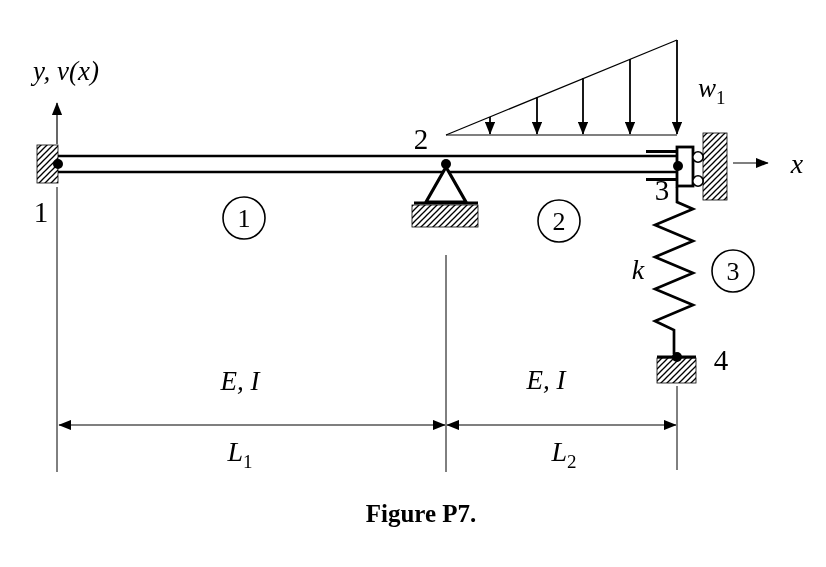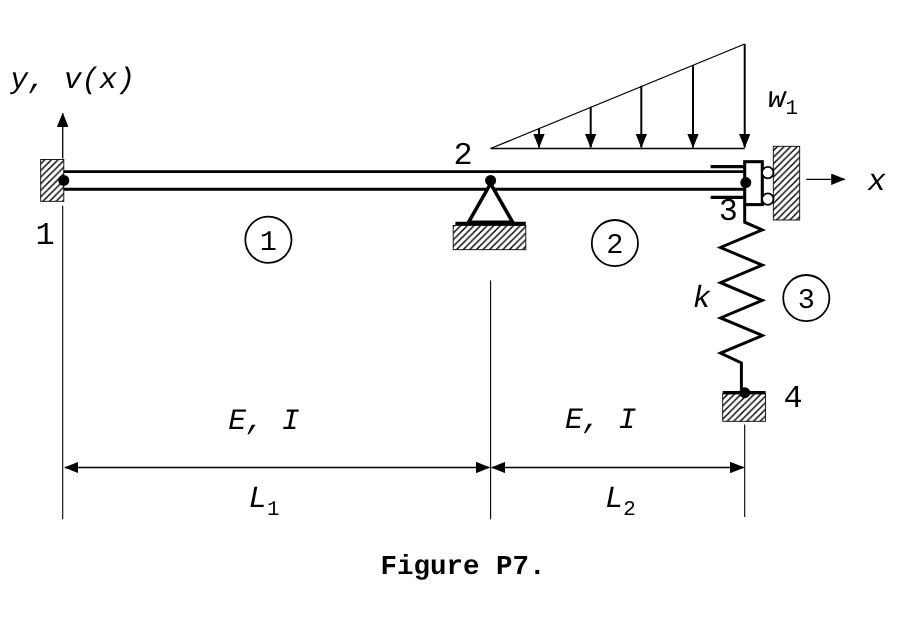--- a/index.html
+++ b/index.html
@@ -1,21 +1,21 @@
 <!DOCTYPE html>
 <html style="--ink: #000000; --bg: #ffffff;"><head>
 <meta charset="utf-8">
 <style>
   :root { --ink: #000000; --bg: #ffffff; }
   html, body { margin: 0; padding: 0; background: var(--bg); }
   .stage {
     position: relative;
     width: 826px; height: 567px;
     background: var(--bg);
-    font-family: Liberation Mono, monospace;
+    font-family: Liberation Serif, serif;
     overflow: hidden;
   }
   svg { color: var(--ink); display: block; }
   text { fill: currentColor; }
   .math { font-style: italic; font-size: 27px; }
   .math-lg { font-style: italic; font-size: 28px; }
   .sub { font-style: normal; font-size: 19px; }
   .node-label { font-style: normal; font-size: 29px; }
   .circ-label { font-style: normal; font-size: 26px; }
   .caption { font-weight: bold; font-size: 25px; font-style: normal; }

